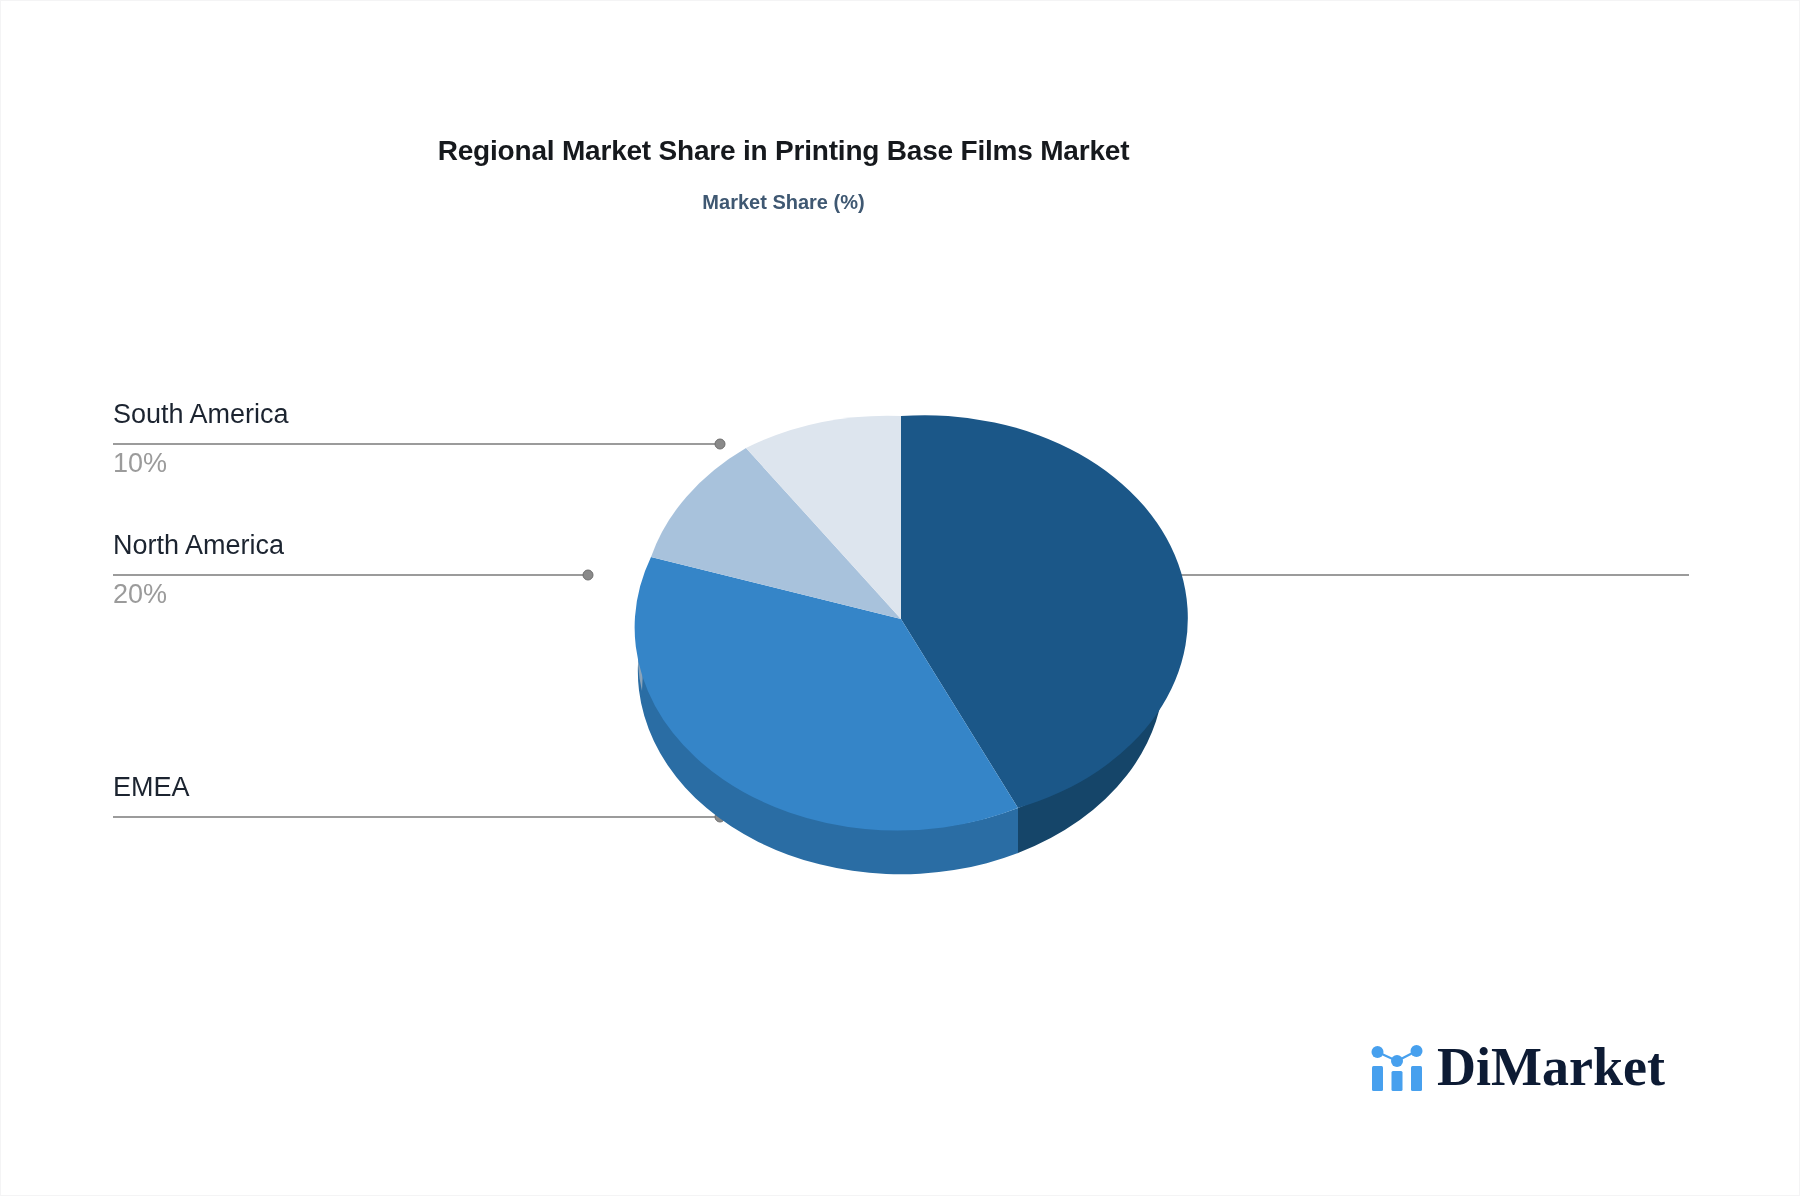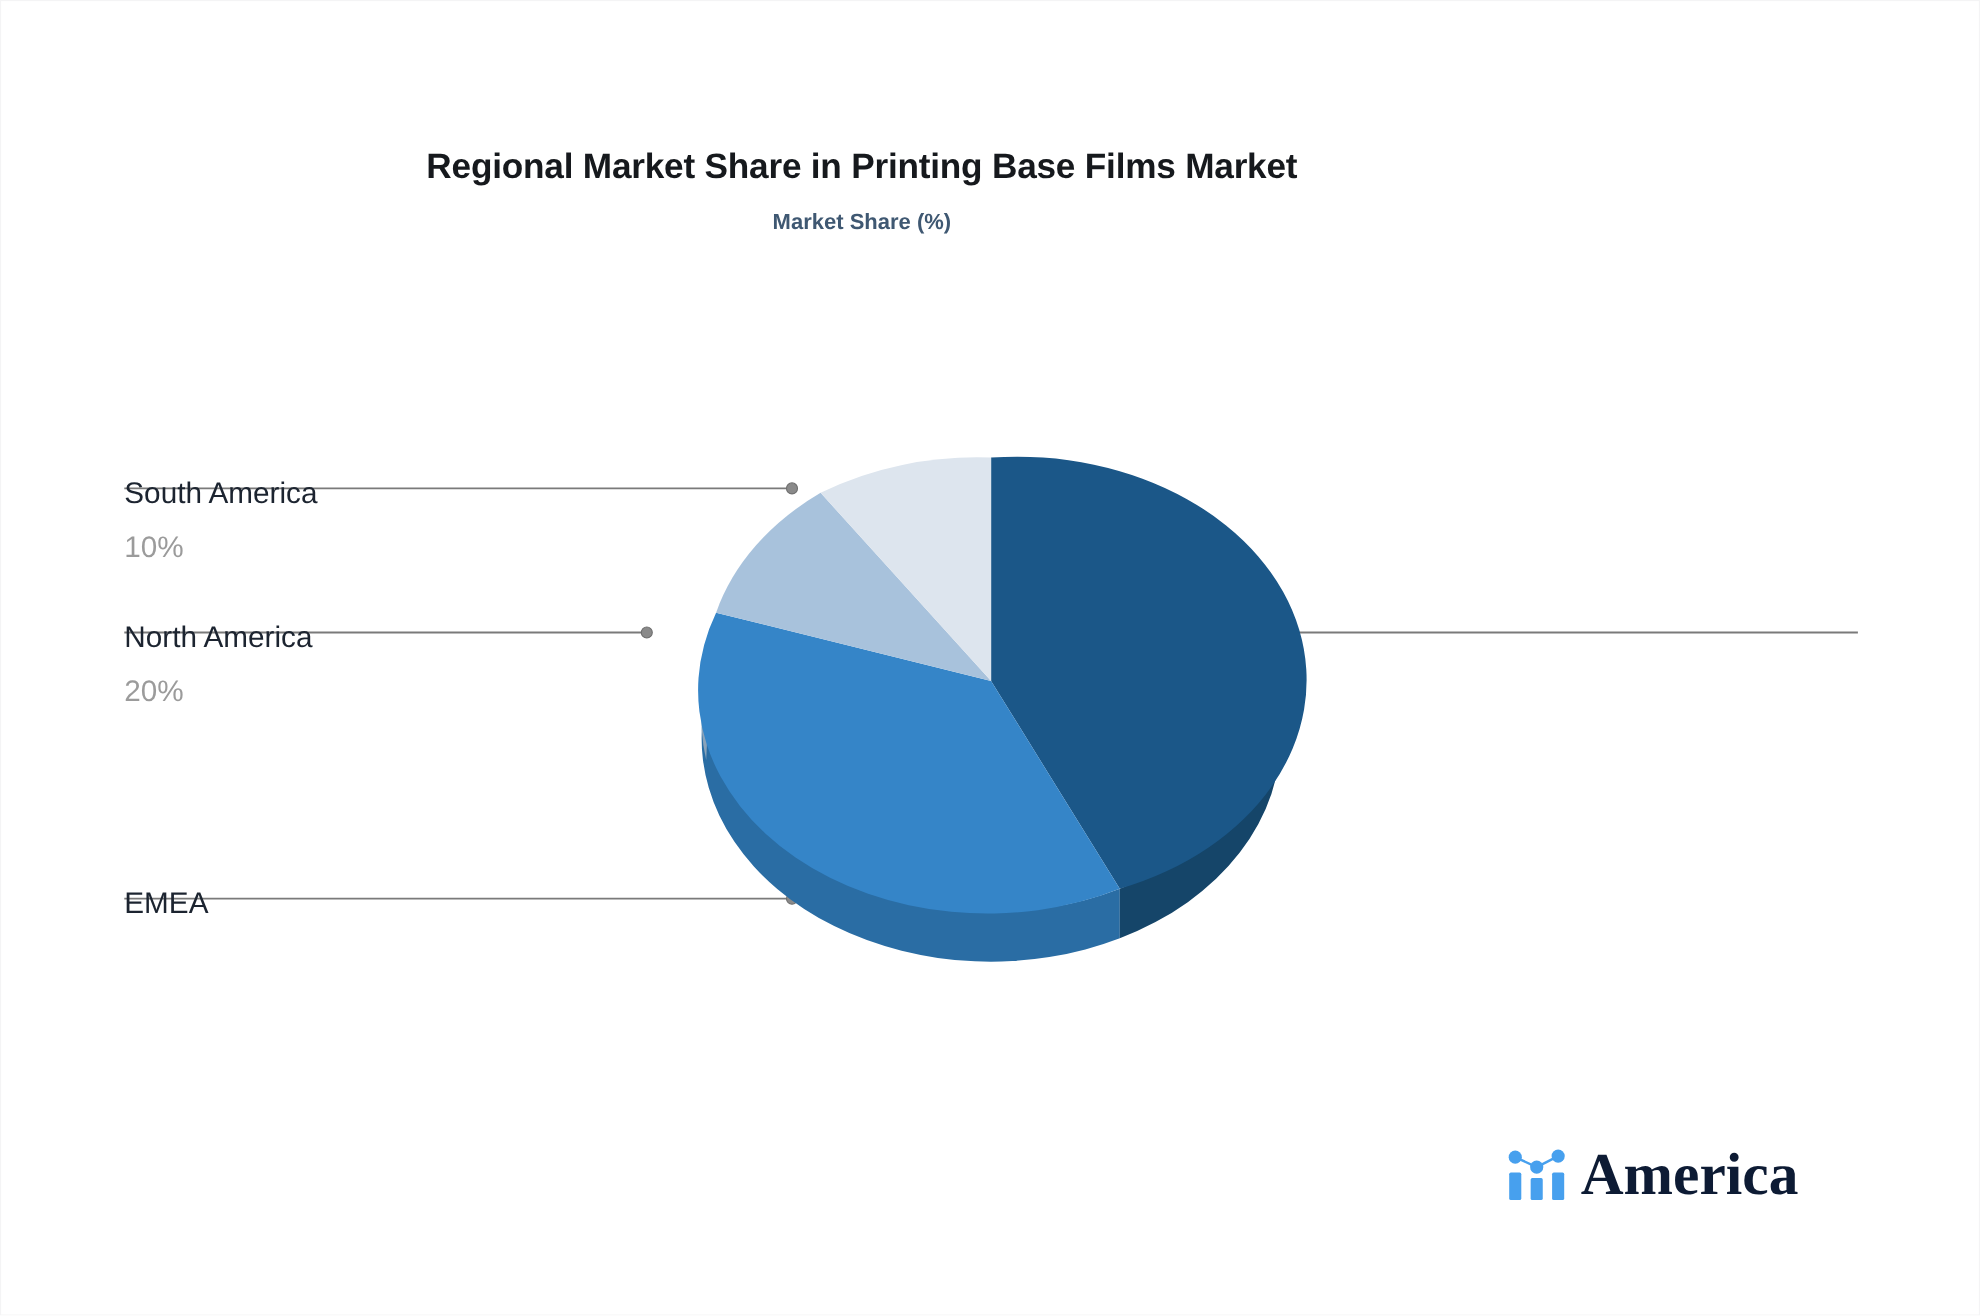--- a/index.html
+++ b/index.html
@@ -22,21 +22,21 @@
 
   
   #title-block {
     position: absolute;
     left: 0;
     top: 128px;
     width: 1565px;
     text-align: center;
   }
   #chart-title {
-    font-size: 32px;
+    font-size: 28px;
     font-weight: bold;
     color: #16191d;
     letter-spacing: -0.2px;
     line-height: 44px;
   }
   #chart-subtitle {
     margin-top: 10px;
     font-size: 20px;
     font-weight: bold;
     color: #3f5872;
@@ -56,21 +56,20 @@
   
   .callout {
     position: absolute;
     width: 420px;
   }
   .callout .cl-name {
     font-size: 27px;
     color: #1c2430;
     line-height: 34px;
     white-space: nowrap;
-    margin-top: 34px;
   }
   .callout .cl-value {
     font-size: 27px;
     color: #9b9b9b;
     line-height: 34px;
     margin-top: 15px;
     white-space: nowrap;
   }
   .callout.left  { text-align: left; }
   .callout.right { text-align: right; }
@@ -178,16 +177,16 @@
     <svg width="52" height="50" viewBox="0 0 52 50">
       <circle cx="6.5" cy="10" r="6" fill="#47a0ee"></circle>
       <circle cx="26" cy="19" r="6" fill="#47a0ee"></circle>
       <circle cx="45.5" cy="9" r="6" fill="#47a0ee"></circle>
       <line x1="6.5" y1="10" x2="26" y2="19" stroke="#47a0ee" stroke-width="2.2"></line>
       <line x1="26" y1="19" x2="45.5" y2="9" stroke="#47a0ee" stroke-width="2.2"></line>
       <rect x="1" y="24" width="11" height="25" rx="1.5" fill="#47a0ee"></rect>
       <rect x="20.5" y="29" width="11" height="20" rx="1.5" fill="#47a0ee"></rect>
       <rect x="40" y="24" width="11" height="25" rx="1.5" fill="#47a0ee"></rect>
     </svg>
-    <span id="logo-text">America</span>
+    <span id="logo-text">DiMarket</span>
   </div>
 
 </div>
 
 </body></html>

